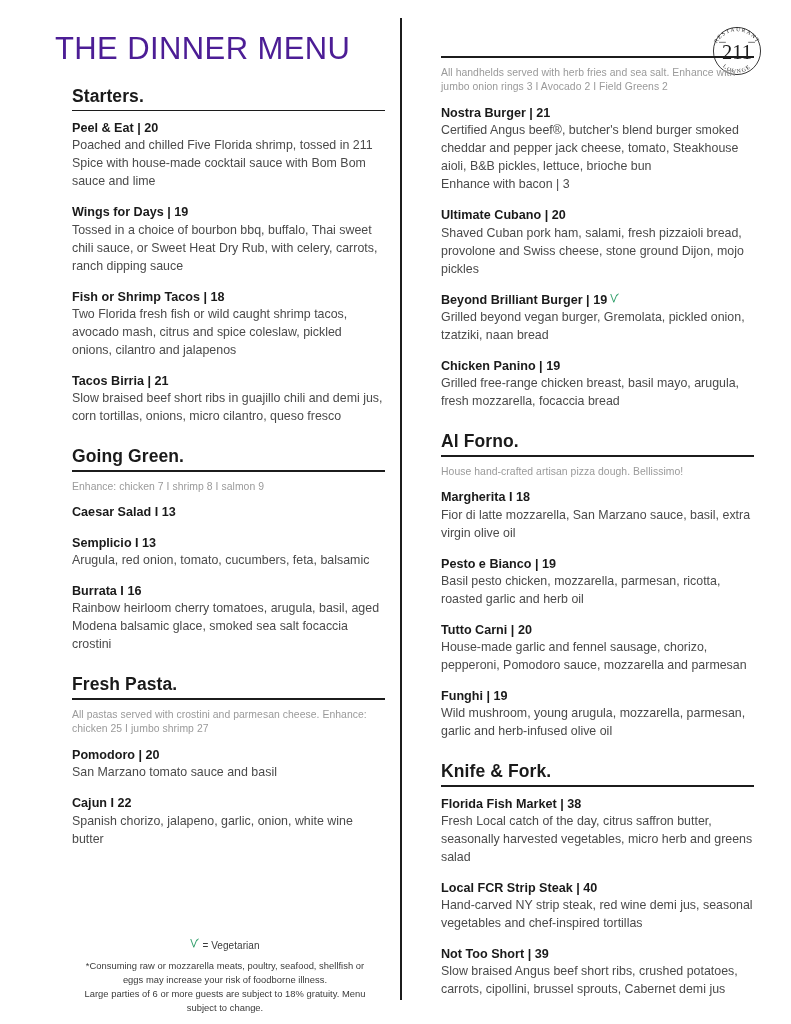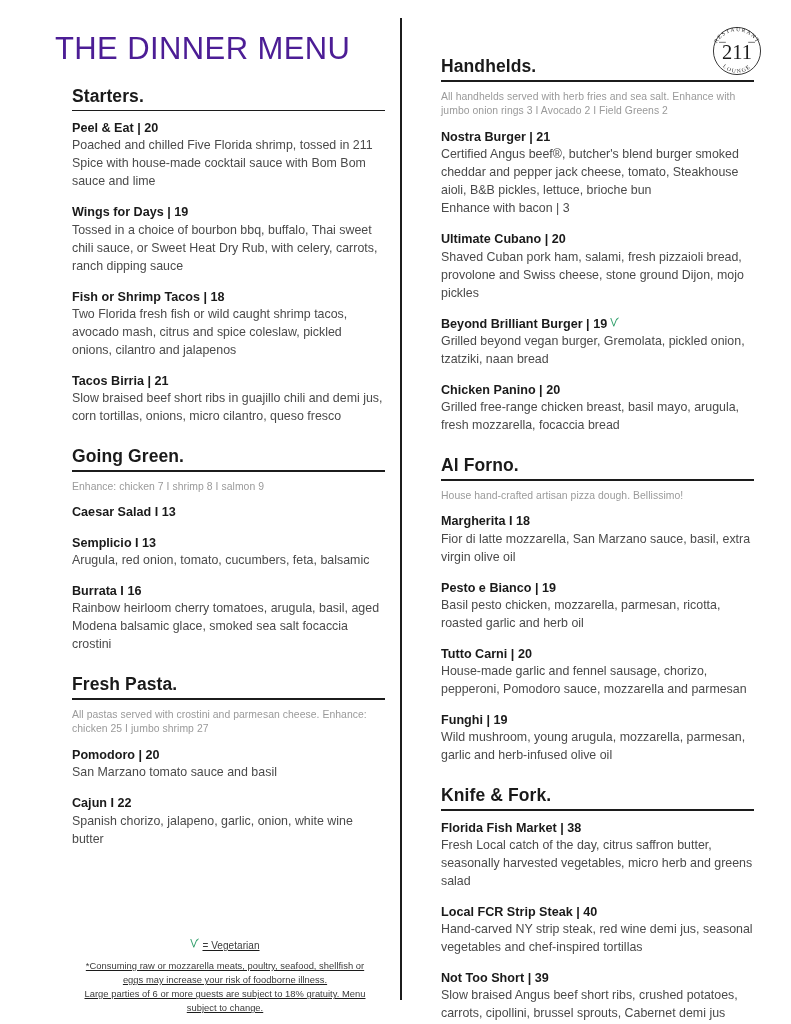--- a/index.html
+++ b/index.html
@@ -103,21 +103,20 @@
     top: 20px;
     width: 62px;
     height: 62px;
   }
   .footer-left {
     position: absolute;
     left: 55px;
     top: 938px;
     width: 340px;
     text-align: center;
-    text-decoration: underline;
   }
   .veg-legend {
     font-size: 10px;
     color: #3a3a3a;
     margin-bottom: 8px;
     letter-spacing: 0.05px;
   }
   .disclaimer {
     font-size: 9.4px;
     line-height: 1.5;
@@ -211,41 +210,40 @@
             <div class="item-name"><span>Cajun I 22</span></div>
             <div class="item-desc">Spanish chorizo, jalapeno, garlic, onion, white wine butter</div>
           </div>
         </div>
       </div>
   </div>
 
   <div class="col col-right">
     <div id="right-sections" style="padding-top:36px;">
         <div class="section">
-          <div class="section-head">Handhelds.</div>
           <div class="section-rule"></div>
           <div class="section-note">All handhelds served with herb fries and sea salt. Enhance with jumbo onion rings 3  I  Avocado 2  I  Field Greens 2</div>
           <div class="item">
             <div class="item-name"><span>Nostra Burger | 21</span></div>
             <div class="item-desc">Certified Angus beef®, butcher's blend burger smoked cheddar and pepper jack cheese, tomato, Steakhouse aioli, B&amp;B pickles, lettuce, brioche bun</div>
             <div class="item-extra">Enhance with bacon | 3</div>
           </div>
           <div class="item">
             <div class="item-name"><span>Ultimate Cubano | 20</span></div>
             <div class="item-desc">Shaved Cuban pork ham, salami, fresh pizzaioli bread, provolone and Swiss cheese, stone ground Dijon, mojo pickles</div>
           </div>
           <div class="item">
             <div class="item-name"><span>Beyond Brilliant Burger | 19</span><svg viewBox="0 0 12 14" width="9" height="11" style="vertical-align: baseline; margin-left: 3px;">
                 <path d="M1 1 L5 12 L9 2" stroke="#2f9e6a" stroke-width="1.3" fill="none"></path>
                 <path d="M9 2 C11 0.5 11.5 0 11.5 0 C11.5 2 10.5 3 9 3.2 Z" fill="#2f9e6a"></path>
               </svg></div>
             <div class="item-desc">Grilled beyond vegan burger, Gremolata, pickled onion, tzatziki, naan bread</div>
           </div>
           <div class="item">
-            <div class="item-name"><span>Chicken Panino | 20</span></div>
+            <div class="item-name"><span>Chicken Panino | 19</span></div>
             <div class="item-desc">Grilled free-range chicken breast, basil mayo, arugula, fresh mozzarella, focaccia bread</div>
           </div>
         </div>
         <div class="section">
           <div class="section-head">Al Forno.</div>
           <div class="section-rule"></div>
           <div class="section-note">House hand-crafted artisan pizza dough. Bellissimo!</div>
           <div class="item">
             <div class="item-name"><span>Margherita I 18</span></div>
             <div class="item-desc">Fior di latte mozzarella, San Marzano sauce, basil, extra virgin olive oil</div>

